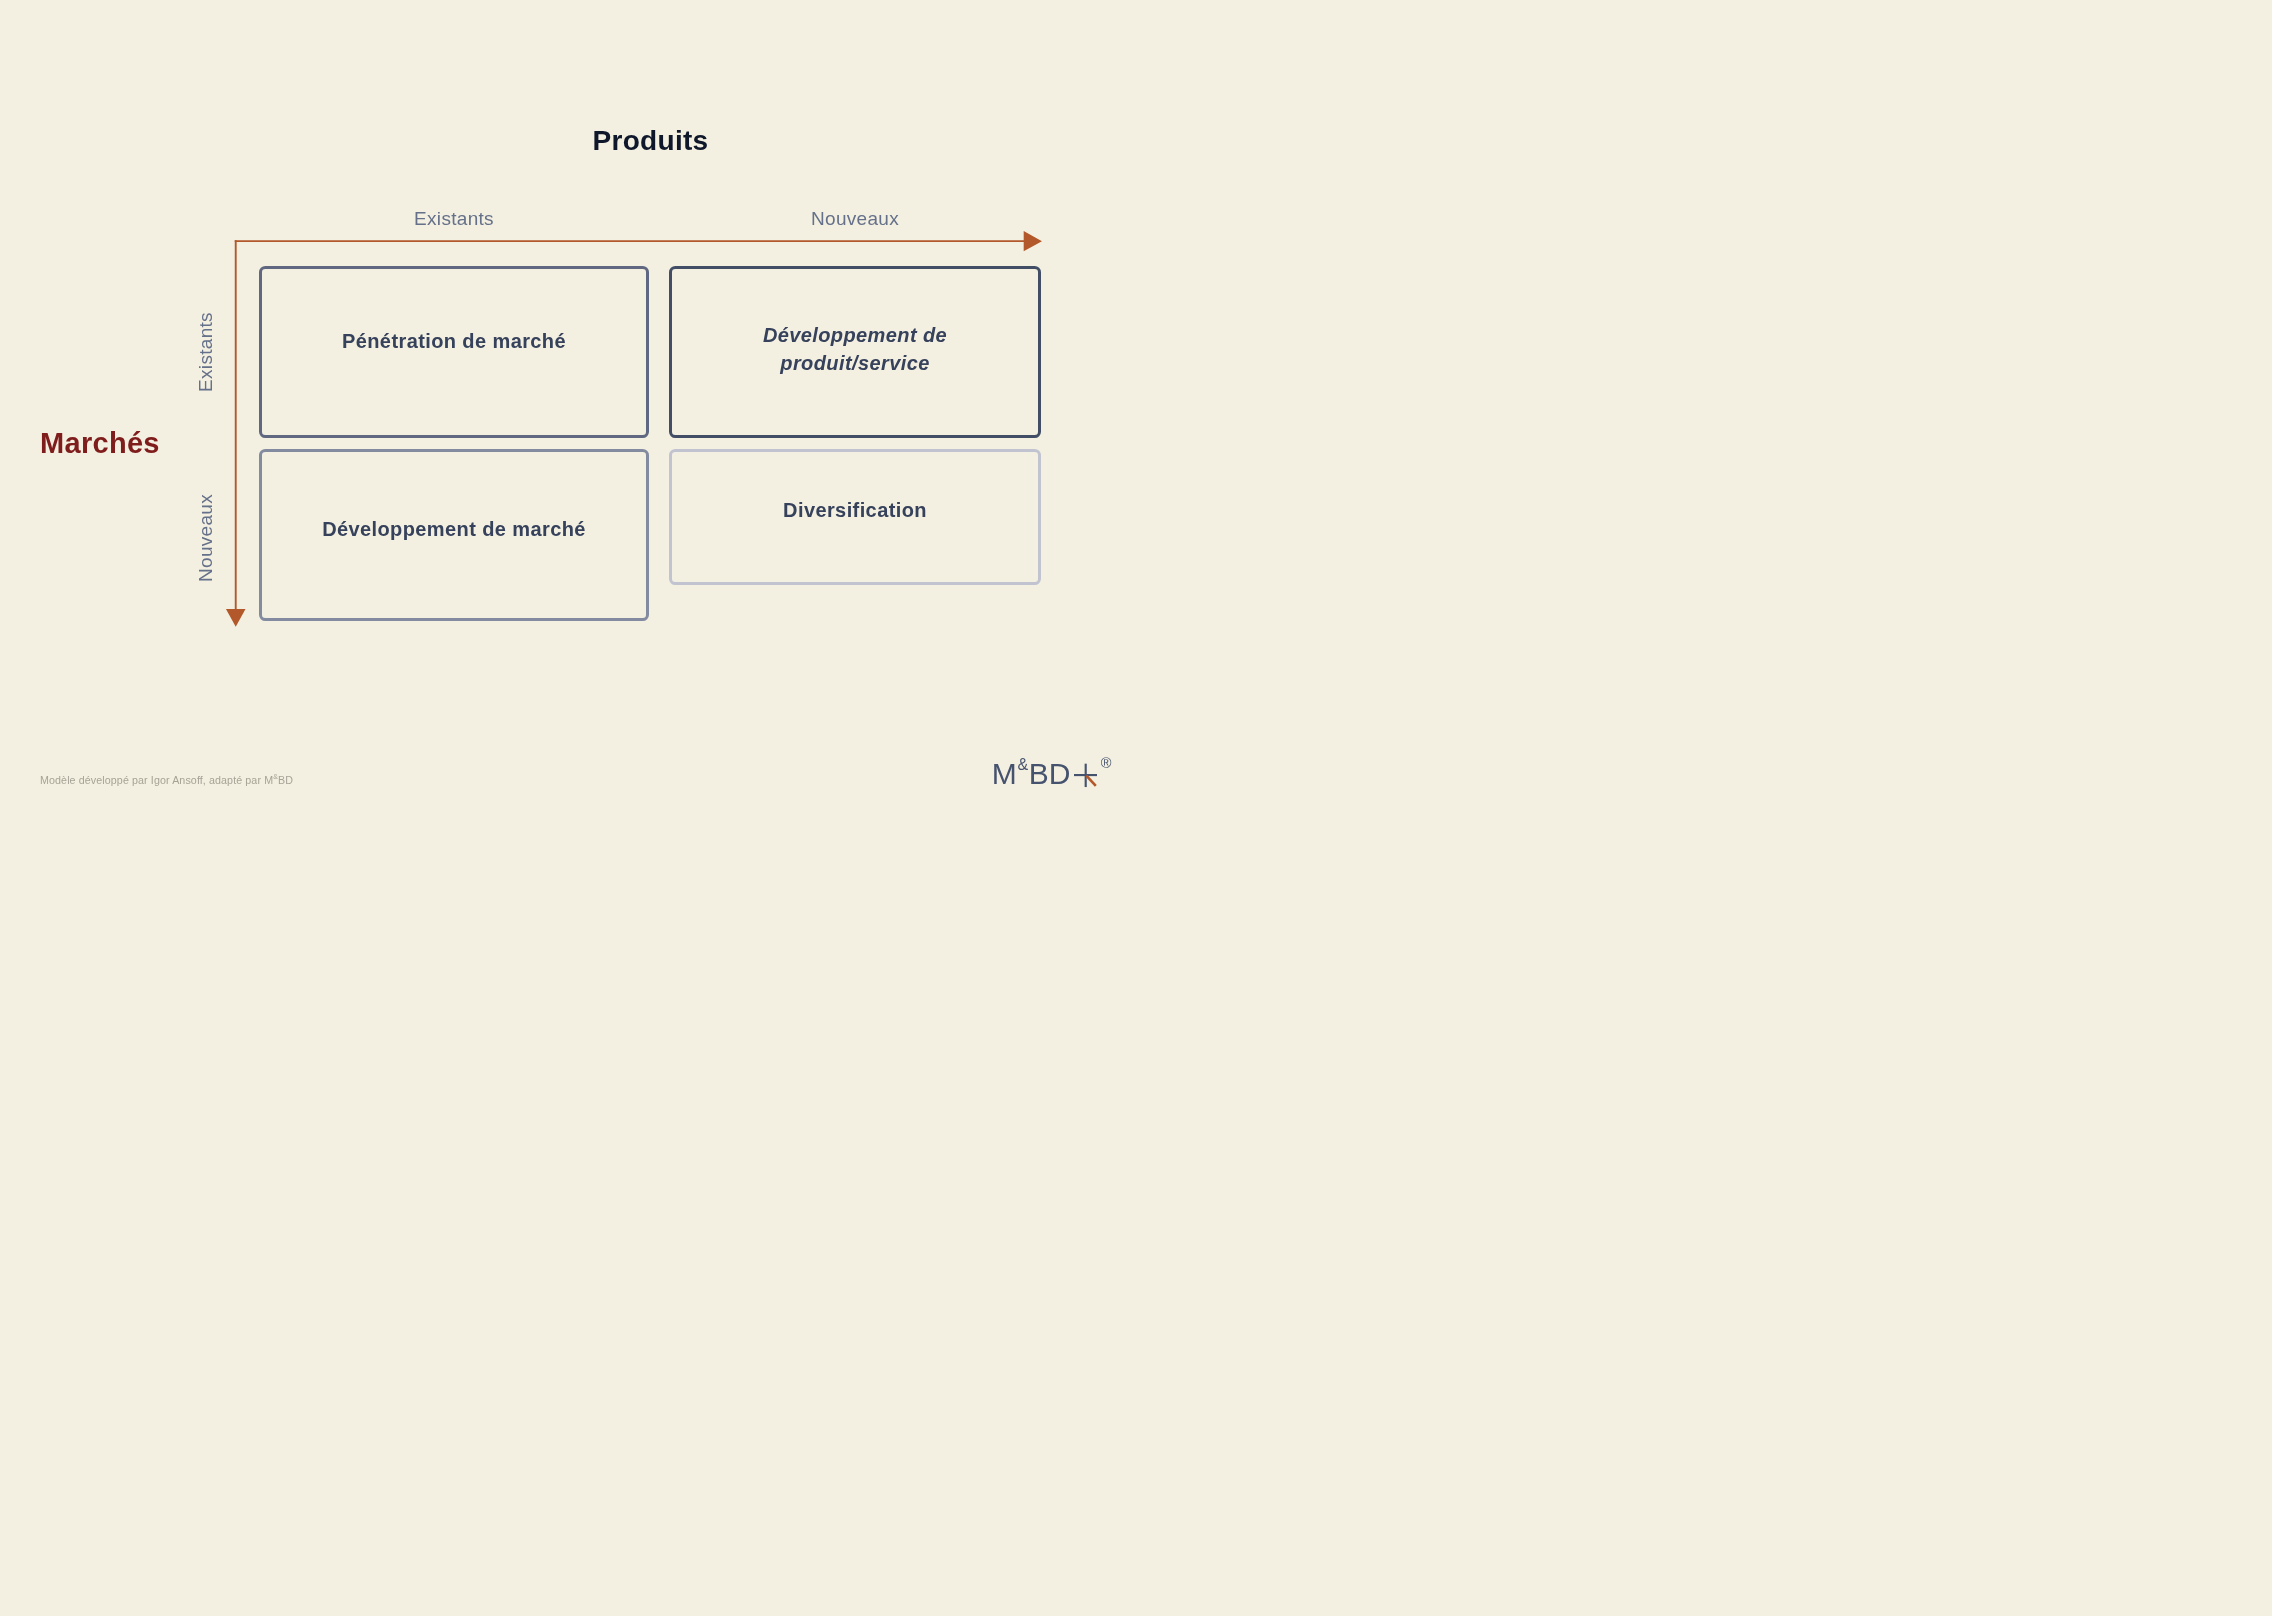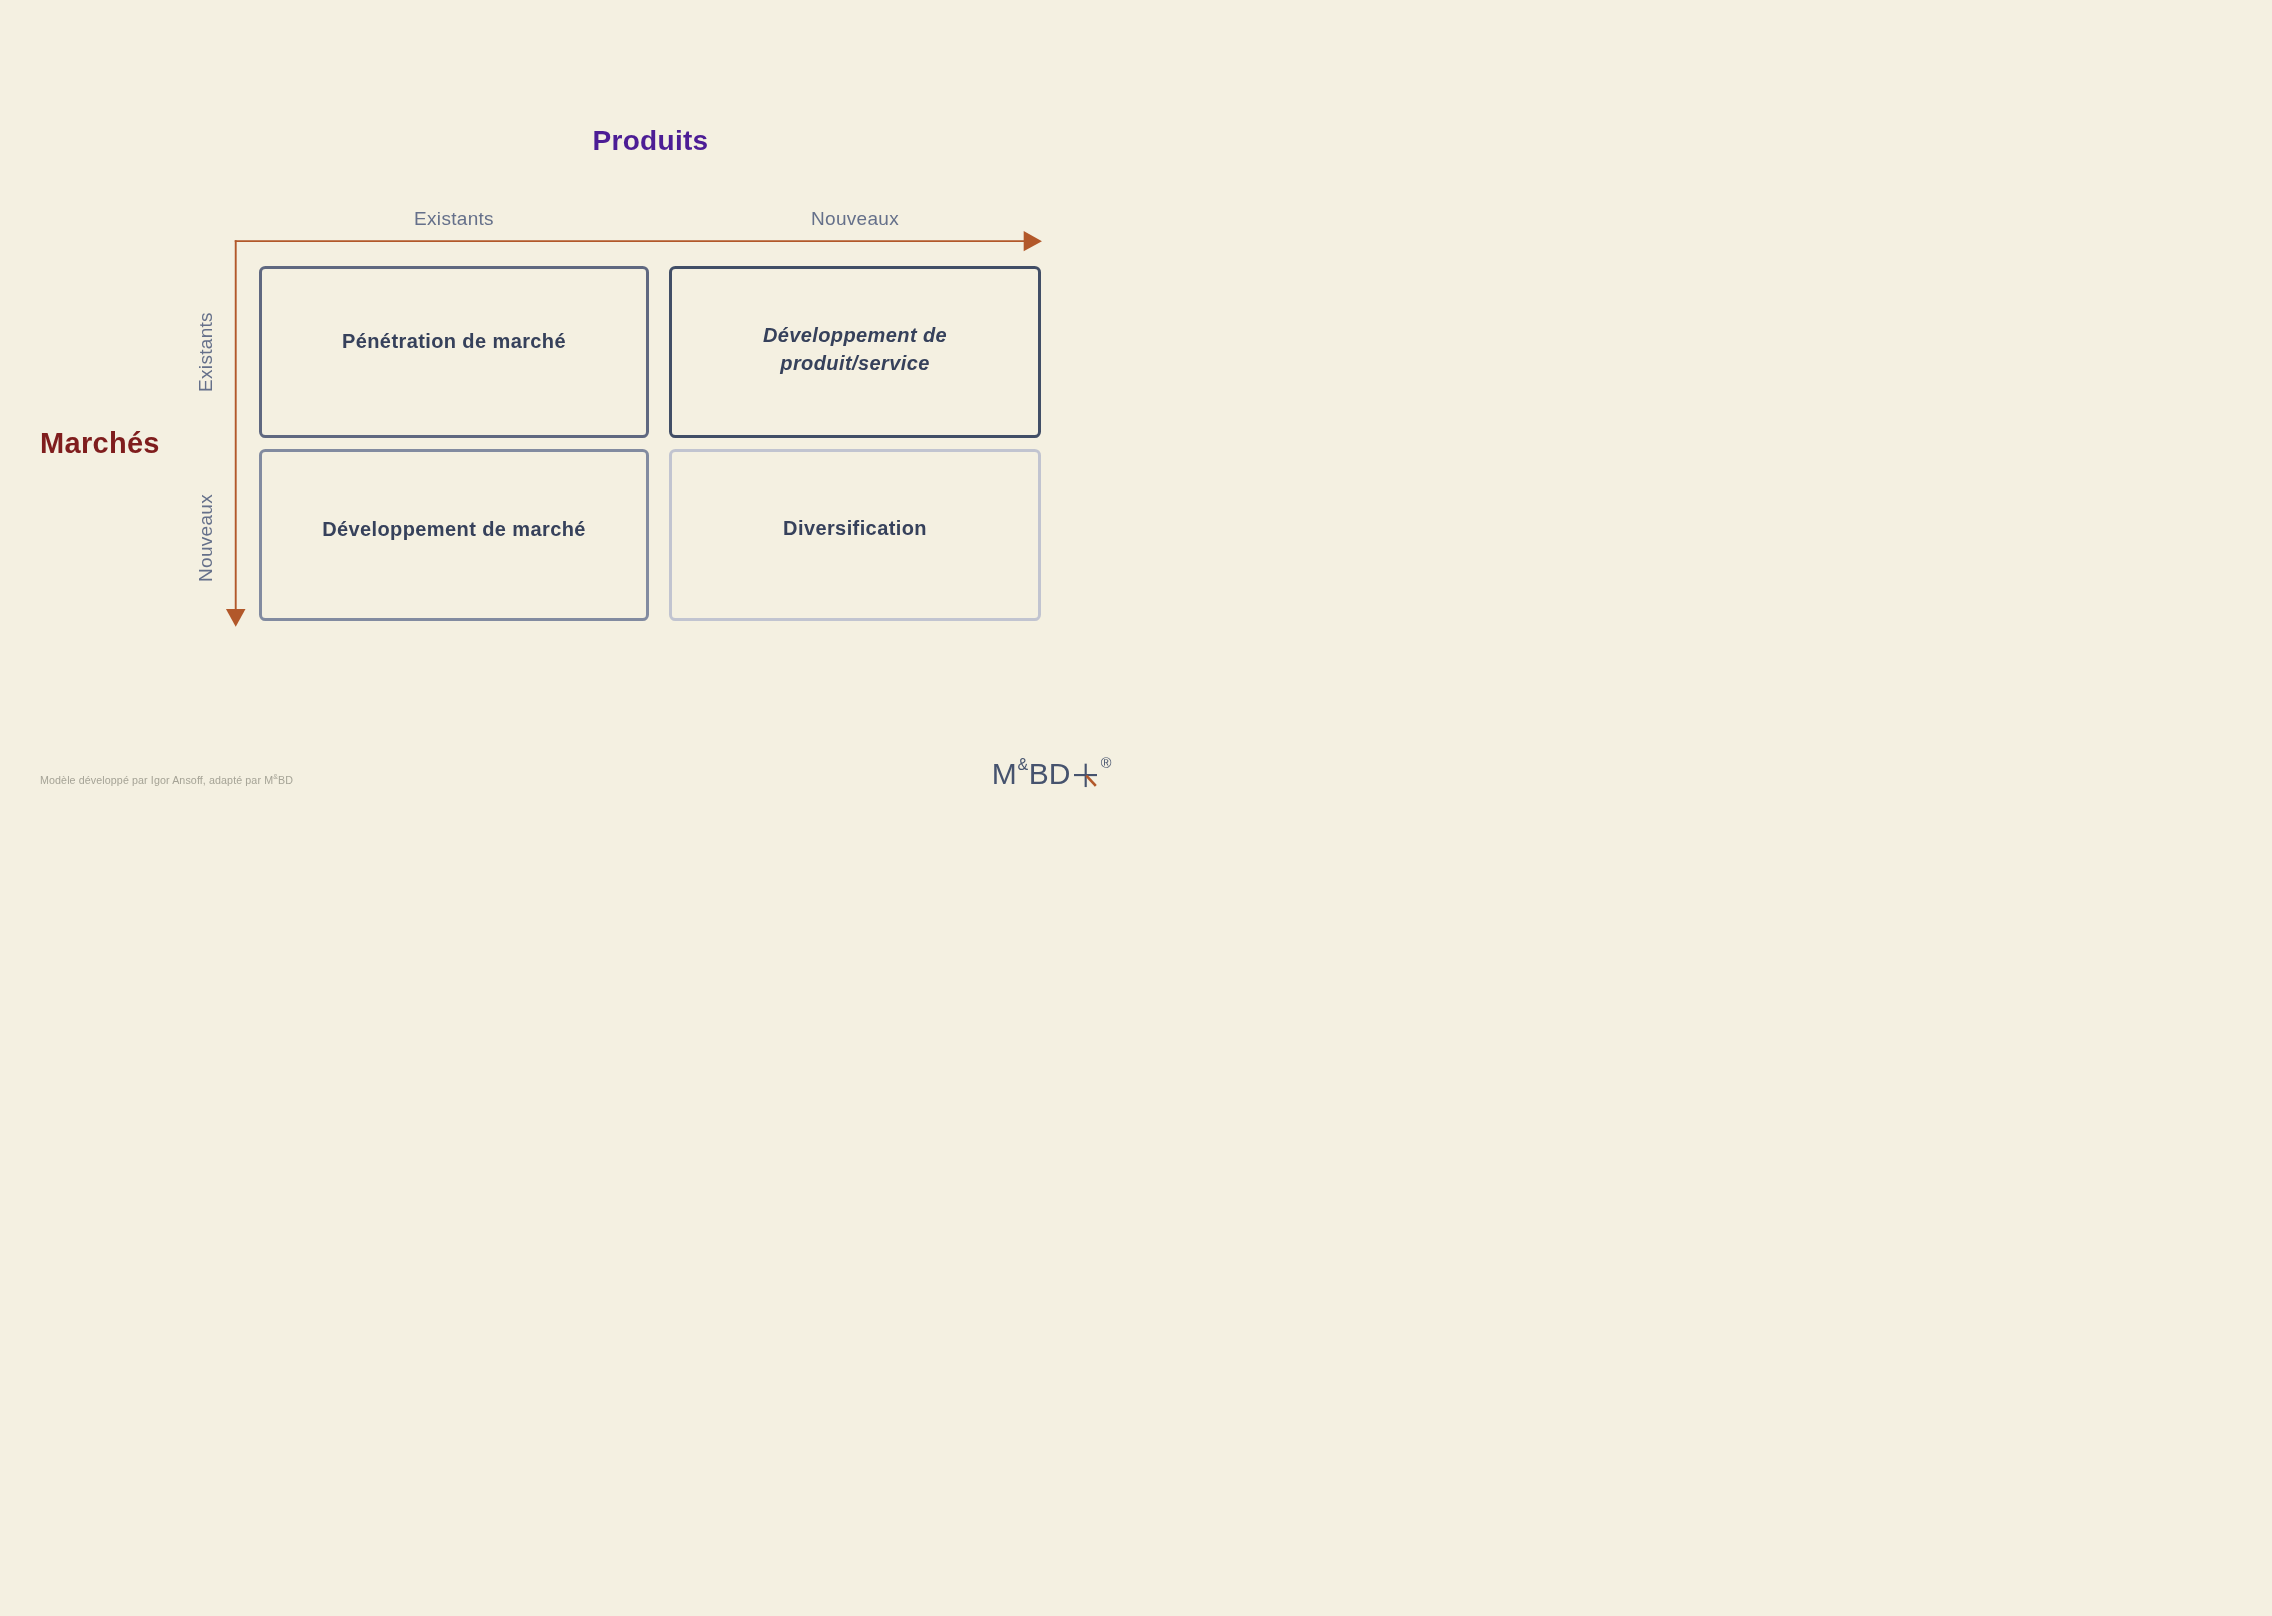--- a/index.html
+++ b/index.html
@@ -50,21 +50,21 @@
     display: flex; align-items: center; justify-content: center;
     text-align: center;
   }
   .q-label {
     font-size: 20px; font-weight: 600; letter-spacing: 0.4px;
     line-height: 1.4;
   }
   .q-top-left     { left: 259px;  top: 266px; width: 390px; height: 172px; border-width: 3.2px; padding-bottom: 23px; }
   .q-top-right    { left: 669px; top: 266px; width: 372px; height: 172px; border-width: 3.8px; padding-bottom: 6.3px; }
   .q-bottom-left  { left: 259px;  top: 449px; width: 390px; height: 172px; border-width: 3.2px; padding-bottom: 12px; }
-  .q-bottom-right { left: 669px; top: 449px; width: 372px; height: 172px; border-width: 3.2px; padding-bottom: 14px; }
+  .q-bottom-right { left: 669px; top: 449px; width: 372px; height: 136px; border-width: 3.2px; padding-bottom: 14px; }
   .q-label-narrow { max-width: 271px; font-style: italic; }
 
   .footer-credit {
     left: 40px; top: 773px;
     font-size: 10.7px; font-weight: 400; letter-spacing: 0.1px;
     line-height: 1.2;
   }
   .footer-credit sup { font-size: 7px; }
 
   .brand-logo {
@@ -85,21 +85,21 @@
     <g>
       <line x1="372" y1="382" x2="1623" y2="382" stroke-width="3" stroke="#b2582a"></line>
       <polygon points="1622,366 1622,398 1651,382" fill="#b2582a"></polygon>
     </g>
     <g>
       <line x1="373.5" y1="380.5" x2="373.5" y2="966" stroke-width="3" stroke="#b2582a"></line>
       <polygon points="358,965 389,965 373.5,993" fill="#b2582a"></polygon>
     </g>
   </svg>
 
-  <div class="abs products-title" style="color: #4c1d95;">Produits</div>
+  <div class="abs products-title" style="color: #0f172a;">Produits</div>
   <div class="abs col-label existing" style="color: rgb(101, 112, 138);">Existants</div>
   <div class="abs col-label new" style="color: rgb(101, 112, 138);">Nouveaux</div>
 
   <div class="abs markets-title" style="color: #7f1d1d;">Marchés</div>
   <div class="abs row-label existing" style="color: rgb(101, 112, 138);">Existants</div>
   <div class="abs row-label new" style="color: rgb(101, 112, 138);">Nouveaux</div>
 
   <div class="quadrant q-top-left" style="border-color: rgb(95, 104, 128);">
     <span class="q-label" style="color: rgb(54, 65, 91);">Pénétration de marché</span>
   </div>

